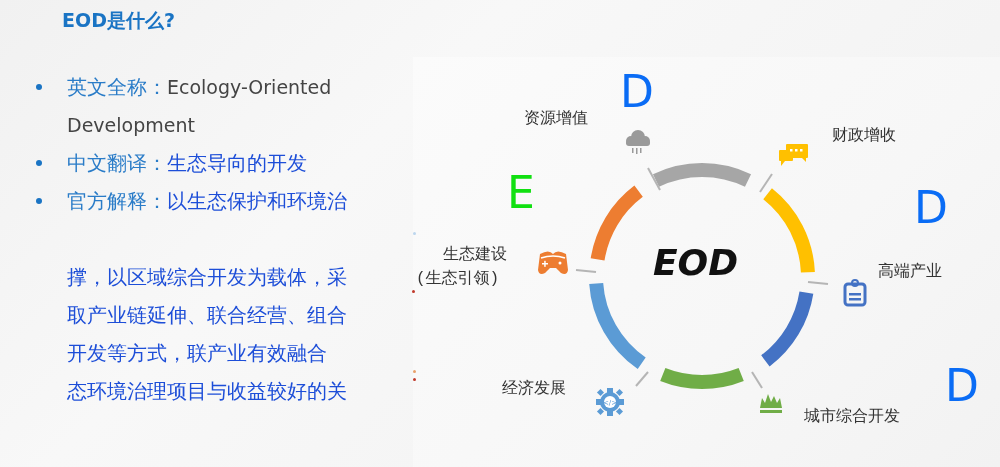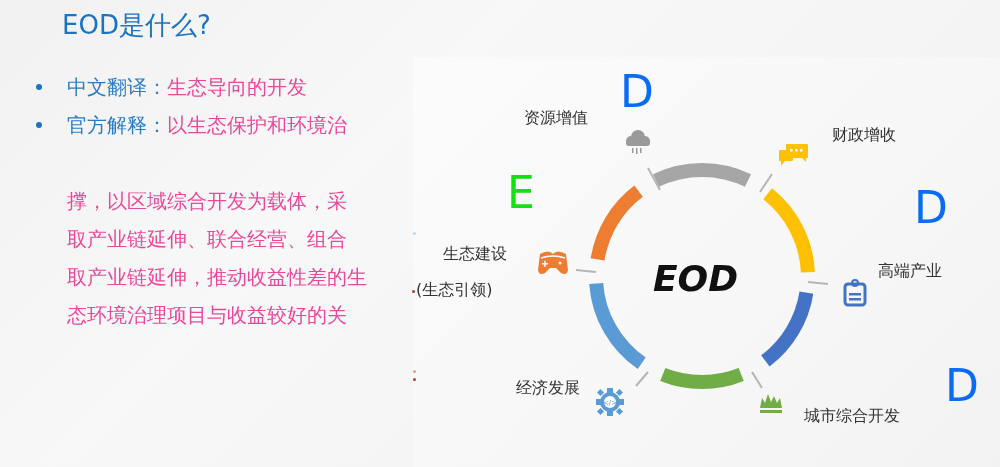--- a/index.html
+++ b/index.html
@@ -3,61 +3,66 @@
 <meta charset="utf-8">
 <style>
   html, body { margin:0; padding:0; }
   body {
     width:1000px; height:467px; overflow:hidden; position:relative;
     background: linear-gradient(135deg, #f1f1f1 0%, #f8f8f8 35%, #f4f4f4 70%, #efefef 100%);
     font-family: "DejaVu Sans", "Liberation Sans", sans-serif;
   }
   .title {
     position:absolute; left:62px; top:8px;
-    font-size:26px; font-weight:normal; color:#1a74c4;
+    font-size:19px; font-weight:bold; color:#1a74c4;
     font-family: "DejaVu Sans", sans-serif; letter-spacing:0px;
   }
   .bullets { position:absolute; left:36px; top:68px; width:360px; }
   .bullet { position:relative; padding-left:31px; font-size:20px; line-height:38px; color:#444; }
   .bullet .dot {
     position:absolute; left:0px; top:16px; width:6px; height:6px; border-radius:50%; background:#1a74c4;
   }
   .bullet .key { color:#2a7cc8; }
-  .bullet .body { color:#ec4899; }
+  .bullet .body { color:#1d4ed8; }
   .bullet .body-en { font-family:"DejaVu Sans", sans-serif; font-size:19px; color:#444; }
   .panel {
     position:absolute; left:413px; top:57px; width:587px; height:410px;
     background: linear-gradient(135deg, #fbfbfb 0%, #f7f7f7 60%, #f2f2f2 100%);
   }
   svg.ring { position:absolute; left:0; top:0; }
   .lbl { position:absolute; font-size:16px; color:#333; white-space:nowrap; }
   .letter { position:absolute; font-size:44px; font-family:"DejaVu Sans", sans-serif; line-height:1; }
   .center-text {
-    position:absolute; left:653px; top:258px; font-size:36px; font-weight:bold; font-style:italic;
+    position:absolute; left:653px; top:242px; font-size:36px; font-weight:bold; font-style:italic;
     color:#111; font-family:"DejaVu Sans", sans-serif; letter-spacing:0px;
   }
   .stray { position:absolute; width:3px; height:3px; border-radius:50%; }
 </style>
 </head>
 <body>
 
 <div class="title">EOD是什么?</div>
 
 <div class="bullets">
   <div class="bullet">
     <span class="dot"></span>
+    <span class="key">英文全称</span><span class="key">：</span><span class="body-en">Ecology-Oriented</span><br>
+    <span class="body-en">Development</span>
+  </div>
+  <div class="bullet">
+    <span class="dot"></span>
     <span class="key">中文翻译</span><span class="key">：</span><span class="body">生态导向的开发</span>
   </div>
   <div class="bullet">
     <span class="dot"></span>
     <span class="key">官方解释</span><span class="key">：</span><span class="body">以生态保护和环境治</span><br>
     <br>
     <span class="body">撑，以区域综合开发为载体，采</span><br>
     <span class="body">取产业链延伸、联合经营、组合</span><br>
-    <span class="body">取产业链延伸，推动收益性差的生</span><br>
+    <span class="body">开发等方式，联产业有效融合</span><br>
     <span class="body">态环境治理项目与收益较好的关</span><br>
   </div>
 </div>
 
 <div class="panel"></div>
 
 <div class="stray" style="left:413px;top:232px;background:#bcd6ee;"></div>
 <div class="stray" style="left:412px;top:290px;background:#c0392b;"></div>
 <div class="stray" style="left:413px;top:370px;background:#e8a06a;"></div>
 <div class="stray" style="left:413px;top:378px;background:#c0392b;"></div>
@@ -137,22 +142,22 @@
     <rect x="542" y="263" width="6" height="1.5" fill="#fff"></rect>
     <rect x="544.2" y="260.8" width="1.5" height="6" fill="#fff"></rect>
     <circle cx="560" cy="263" r="1.5" fill="#fff"></circle>
   </g>
 </svg>
 
 <div class="lbl" style="left:524px;top:108px;">资源增值</div>
 <div class="lbl" style="left:832px;top:125px;">财政增收</div>
 <div class="lbl" style="left:878px;top:261px;">高端产业</div>
 <div class="lbl" style="left:804px;top:378px;margin-top:28px;">城市综合开发</div>
-<div class="lbl" style="left:516px;top:378px;">经济发展</div>
+<div class="lbl" style="left:502px;top:378px;">经济发展</div>
 <div class="lbl" style="left:443px;top:244px;">生态建设</div>
-<div class="lbl" style="left:416px;top:280px;">(生态引领)</div>
+<div class="lbl" style="left:416px;top:268px;font-family:Liberation Mono, monospace;">(生态引领)</div>
 
 <div class="letter" style="left:620px;top:70px;color:#0a6cf5;">D</div>
 <div class="letter" style="left:507px;top:171px;color:#11e011;">E</div>
 <div class="letter" style="left:914px;top:186px;color:#0a6cf5;">D</div>
 <div class="letter" style="left:945px;top:364px;color:#0a6cf5;">D</div>
 
 <div class="center-text">EOD</div>
 
 </body></html>

